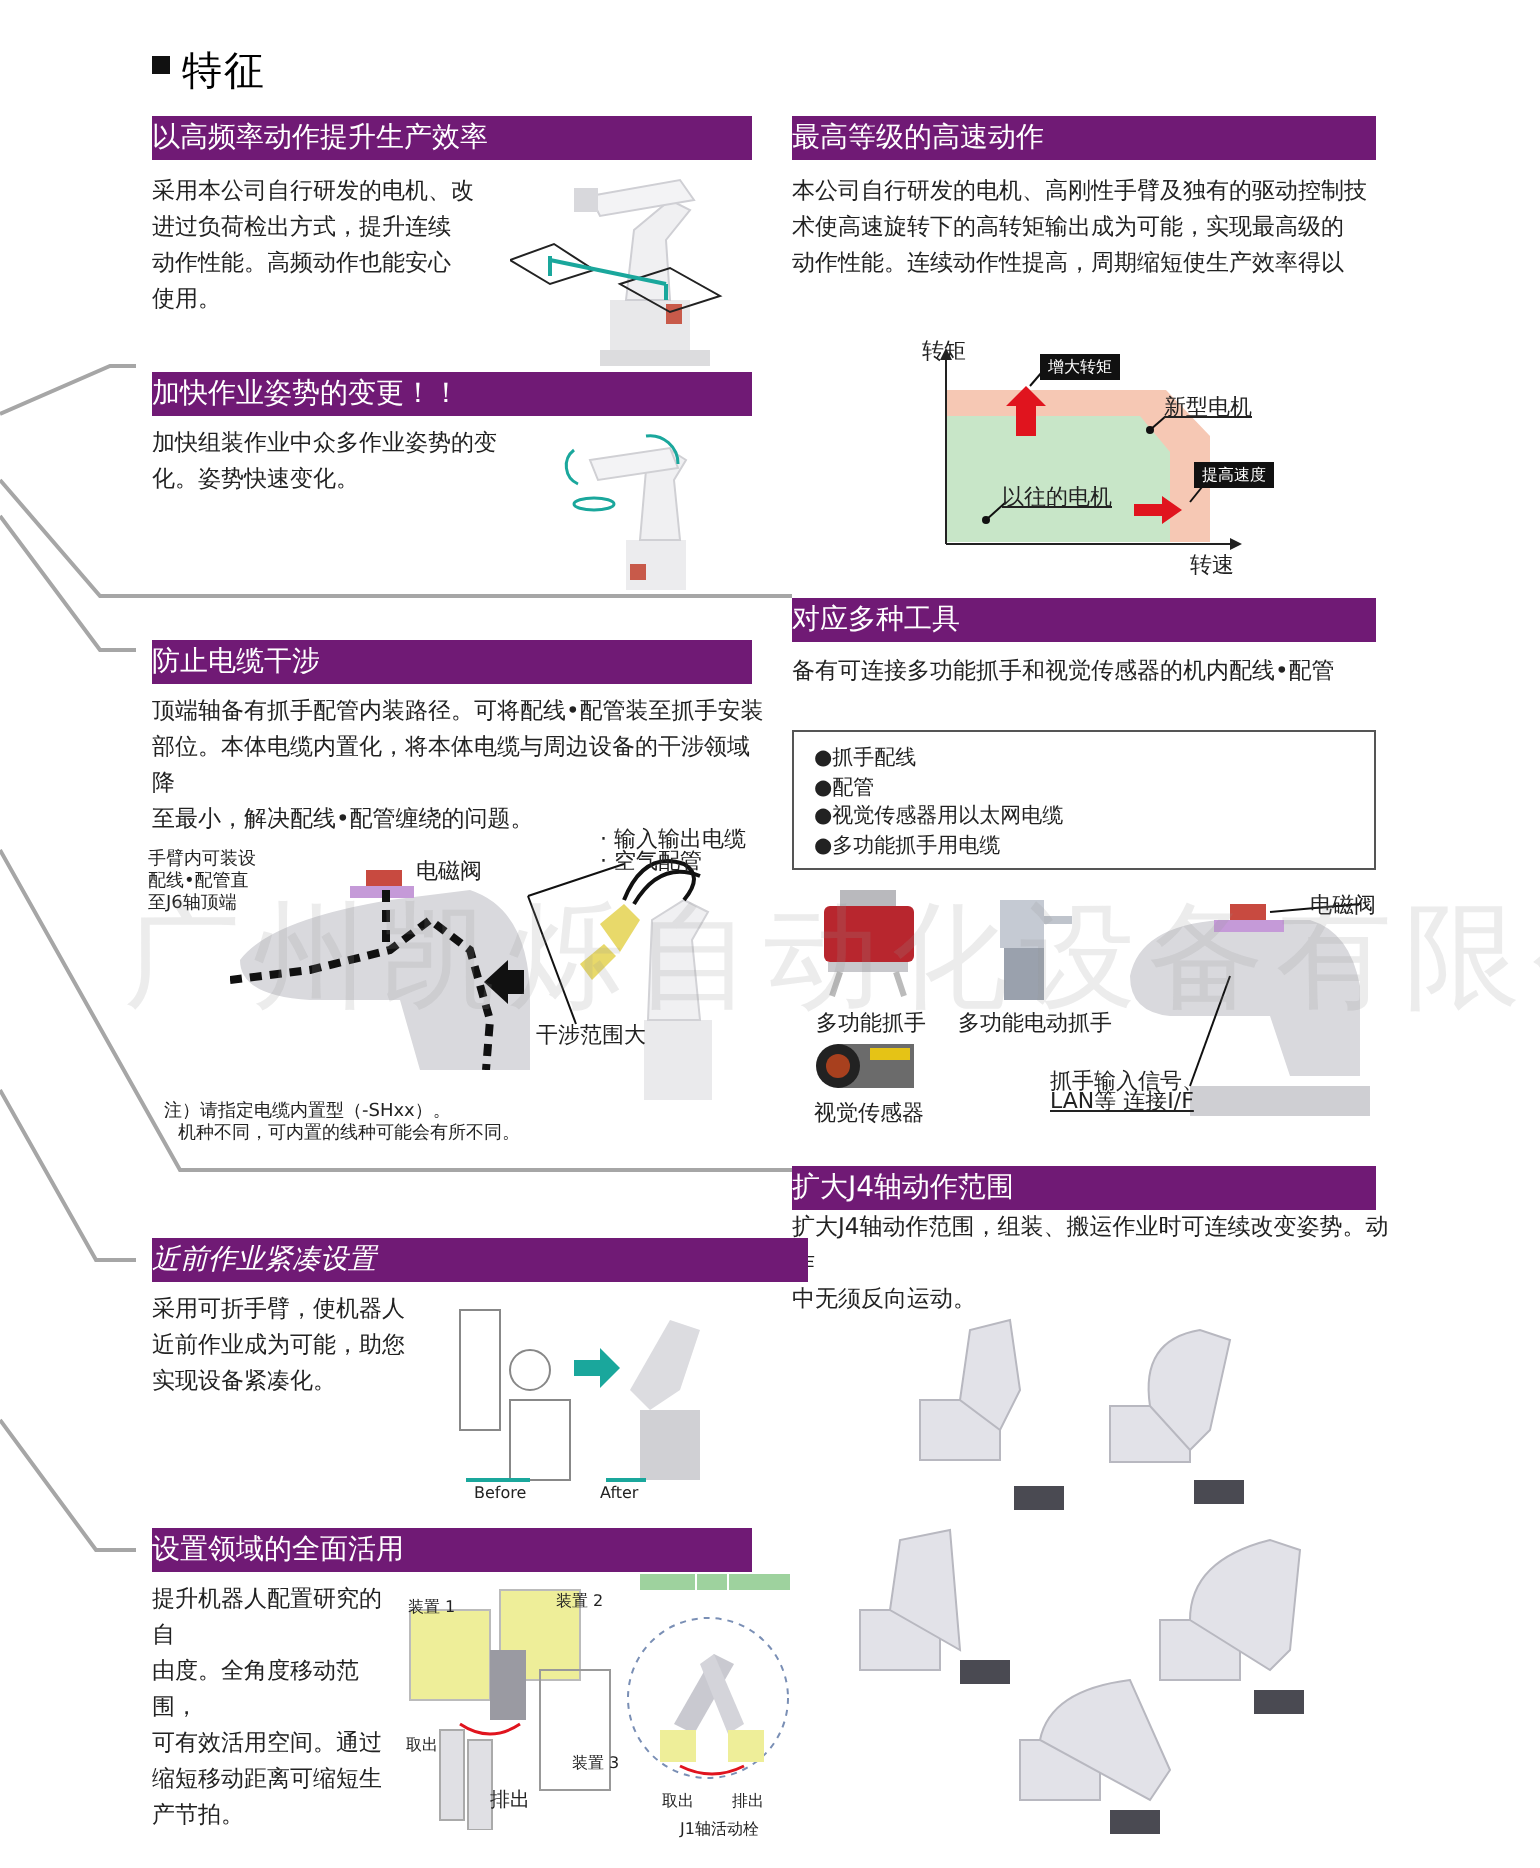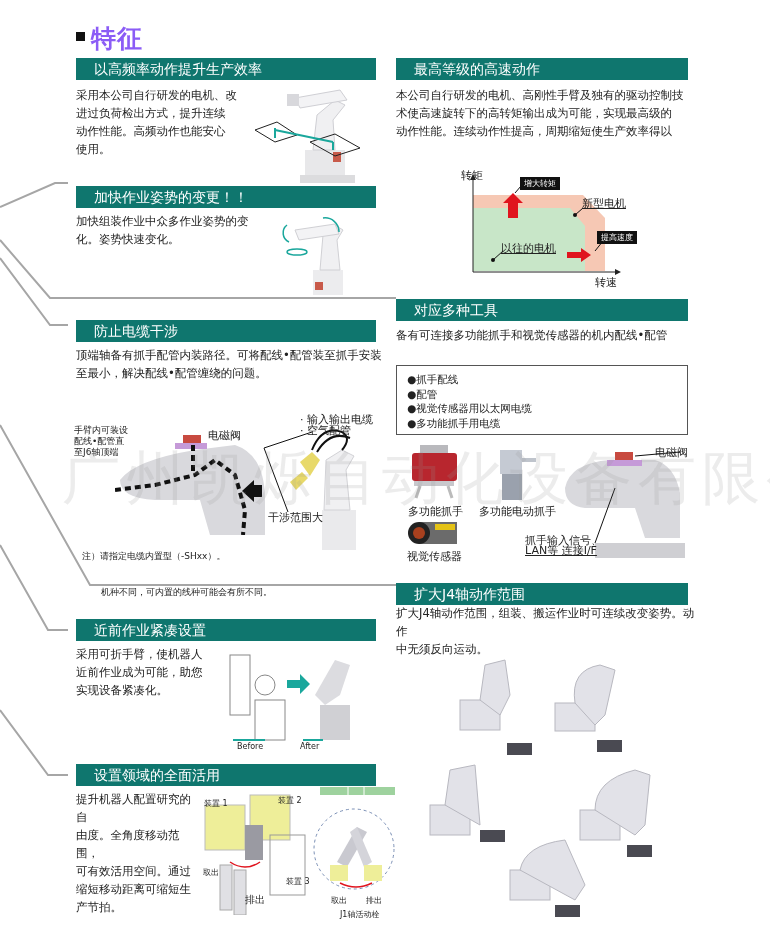--- a/index.html
+++ b/index.html
@@ -1,21 +1,21 @@
 <!DOCTYPE html>
 <html><head>
 <meta charset="utf-8">
 <style>
   html, body { margin:0; padding:0; background:#ffffff; }
   body { width:770px; height:934px; position:relative; overflow:hidden;
          font-family:"DejaVu Sans", sans-serif; color:#222; }
   .abs { position:absolute; }
-  .title { left:76px; top:22px; font-size:25px; font-weight:bold; color:#8b5cf6; letter-spacing:1px; }
+  .title { left:76px; top:22px; font-size:20px; font-weight:normal; color:#000000; letter-spacing:1px; }
   .title .sq { display:inline-block; width:9px; height:9px; background:#111; margin-right:6px; vertical-align:middle; position:relative; top:-4px; }
-  .hbar { position:absolute; height:22px; background:#0f766e; color:#fff; font-size:14px; line-height:22px; padding-left:18px; box-sizing:border-box; white-space:nowrap; overflow:hidden; }
+  .hbar { position:absolute; height:22px; background:#701a75; color:#fff; font-size:14px; line-height:22px; padding-left:0; box-sizing:border-box; white-space:nowrap; overflow:hidden; }
   .txt { position:absolute; font-size:11.5px; line-height:18px; color:#222; }
   .small { font-size:9px; line-height:11px; color:#222; }
   .conn { position:absolute; left:0; top:0; }
   .watermark { position:absolute; left:62px; top:440px; font-size:58px; color:rgba(150,150,150,0.18); letter-spacing:6px; white-space:nowrap; font-family:"DejaVu Sans", sans-serif; pointer-events:none; }
   .tools-box { position:absolute; left:396px; top:365px; width:292px; height:70px; border:1px solid #555; box-sizing:border-box; padding:6px 10px; }
   .tools-box div { font-size:10.5px; line-height:14.5px; }
   .img { position:absolute; }
   .lbl { position:absolute; font-size:11px; color:#222; white-space:nowrap; }
   .tag { position:absolute; background:#111; color:#fff; font-size:8px; padding:1px 4px; white-space:nowrap; }
 </style>
@@ -142,20 +142,21 @@
   <line x1="80" y1="8" x2="125" y2="4" stroke="#111"></line>
   <line x1="60" y1="40" x2="40" y2="95" stroke="#111"></line>
 </svg>
 <span class="lbl" style="left:655px;top:445px;">电磁阀</span>
 <span class="lbl" style="left:525px;top:533px;">抓手输入信号、</span>
 <span class="lbl" style="left:525px;top:543px;text-decoration:underline;">LAN等 连接I/F</span>
 
 <div class="hbar" style="left:76px;top:320px;width:300px;">防止电缆干涉</div>
 <div class="txt" style="left:76px;top:346px;width:310px;">
   <div>顶端轴备有抓手配管内装路径。可将配线•配管装至抓手安装</div>
+  <div>部位。本体电缆内置化，将本体电缆与周边设备的干涉领域降</div>
   <div>至最小，解决配线•配管缠绕的问题。</div>
 </div>
 <svg class="img" style="left:115px;top:430px;" width="160" height="105">
   <path d="M5 50 Q20 30 80 20 L120 15 Q150 25 150 70 L150 105 L95 105 L85 70 L40 70 Q5 68 5 50 Z" fill="#d9d9dd"></path>
   <rect x="68" y="5" width="18" height="10" fill="#c84a40"></rect>
   <rect x="60" y="13" width="32" height="6" fill="#c59ad8"></rect>
   <path d="M0 60 L40 55 L80 45 L100 30 L120 45 L130 80 L128 105" fill="none" stroke="#111" stroke-width="4" stroke-dasharray="6 4"></path>
   <line x1="78" y1="15" x2="78" y2="45" stroke="#111" stroke-width="4" stroke-dasharray="6 4"></line>
 </svg>
 <svg class="img" style="left:242px;top:480px;" width="20" height="22">
@@ -175,21 +176,21 @@
 <span class="lbl" style="left:300px;top:423px;">· 空气配管</span>
 <span class="lbl" style="left:268px;top:510px;">干涉范围大</span>
 <span class="lbl" style="left:208px;top:428px;">电磁阀</span>
 <div class="small abs" style="left:74px;top:425px;">
   <div>手臂内可装设</div>
   <div>配线•配管直</div>
   <div>至J6轴顶端</div>
 </div>
 <div class="small abs" style="left:82px;top:551px;">
   <div>注）请指定电缆内置型（-SHxx）。</div>
-  <div style="padding-left:19px;margin-top:25px;">机种不同，可内置的线种可能会有所不同。</div>
+  <div style="padding-left:7px;">机种不同，可内置的线种可能会有所不同。</div>
 </div>
 
 <div class="hbar" style="left:396px;top:583px;width:292px;">扩大J4轴动作范围</div>
 <div class="txt" style="left:396px;top:604px;width:300px;">
   <div>扩大J4轴动作范围，组装、搬运作业时可连续改变姿势。动作</div>
   <div>中无须反向运动。</div>
 </div>
 <svg class="img" style="left:425px;top:655px;" width="290" height="270">
   <g fill="#e2e2e8" stroke="#b8b8c0">
     <rect x="35" y="45" width="40" height="30"></rect>
@@ -205,21 +206,21 @@
   </g>
   <g fill="#4a4a52">
     <rect x="82" y="88" width="25" height="12"></rect>
     <rect x="172" y="85" width="25" height="12"></rect>
     <rect x="55" y="175" width="25" height="12"></rect>
     <rect x="202" y="190" width="25" height="12"></rect>
     <rect x="130" y="250" width="25" height="12"></rect>
   </g>
 </svg>
 
-<div class="hbar" style="left:76px;top:619px;width:300px;">近前作业紧凑设置</div>
+<div class="hbar" style="left:76px;top:619px;width:328px;font-style:italic;">近前作业紧凑设置</div>
 <div class="txt" style="left:76px;top:645px;width:160px;">
   <div>采用可折手臂，使机器人</div>
   <div>近前作业成为可能，助您</div>
   <div>实现设备紧凑化。</div>
 </div>
 <svg class="img" style="left:225px;top:650px;" width="130" height="100">
   <g fill="none" stroke="#888">
     <rect x="5" y="5" width="20" height="60"></rect>
     <circle cx="40" cy="35" r="10"></circle>
     <rect x="30" y="50" width="30" height="40"></rect>

